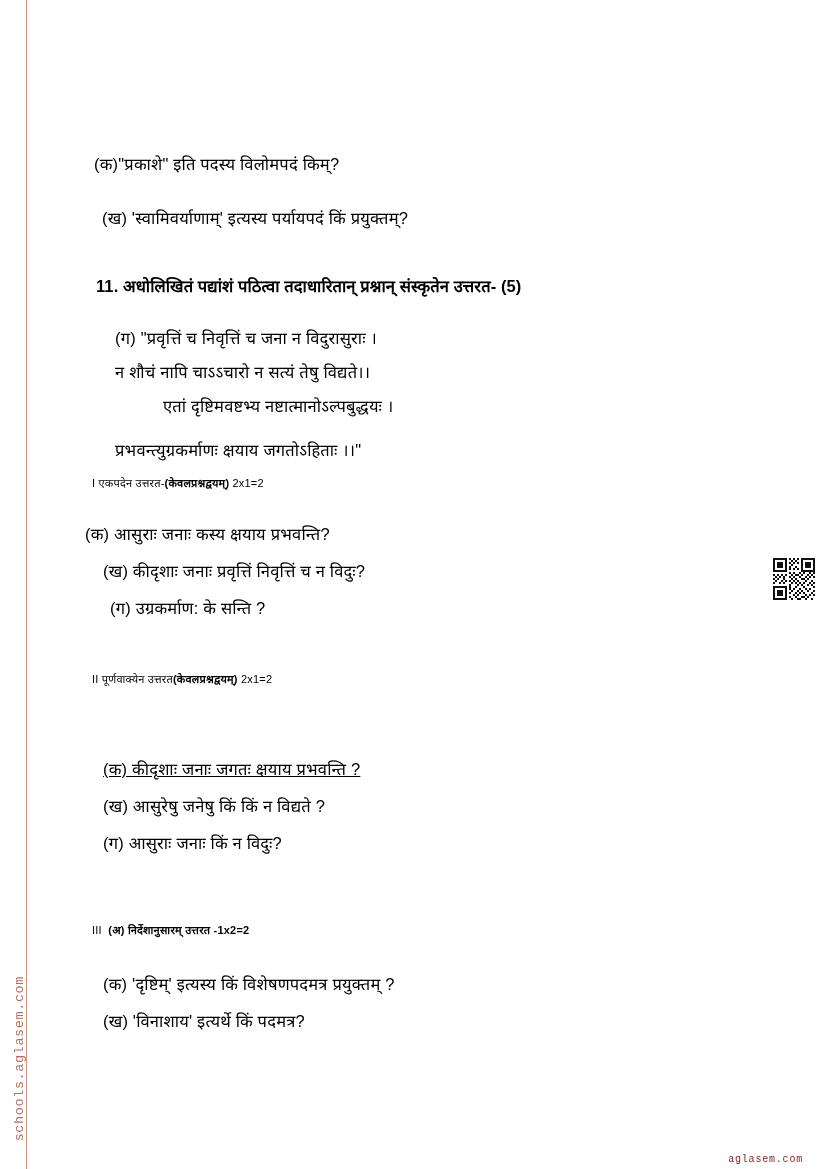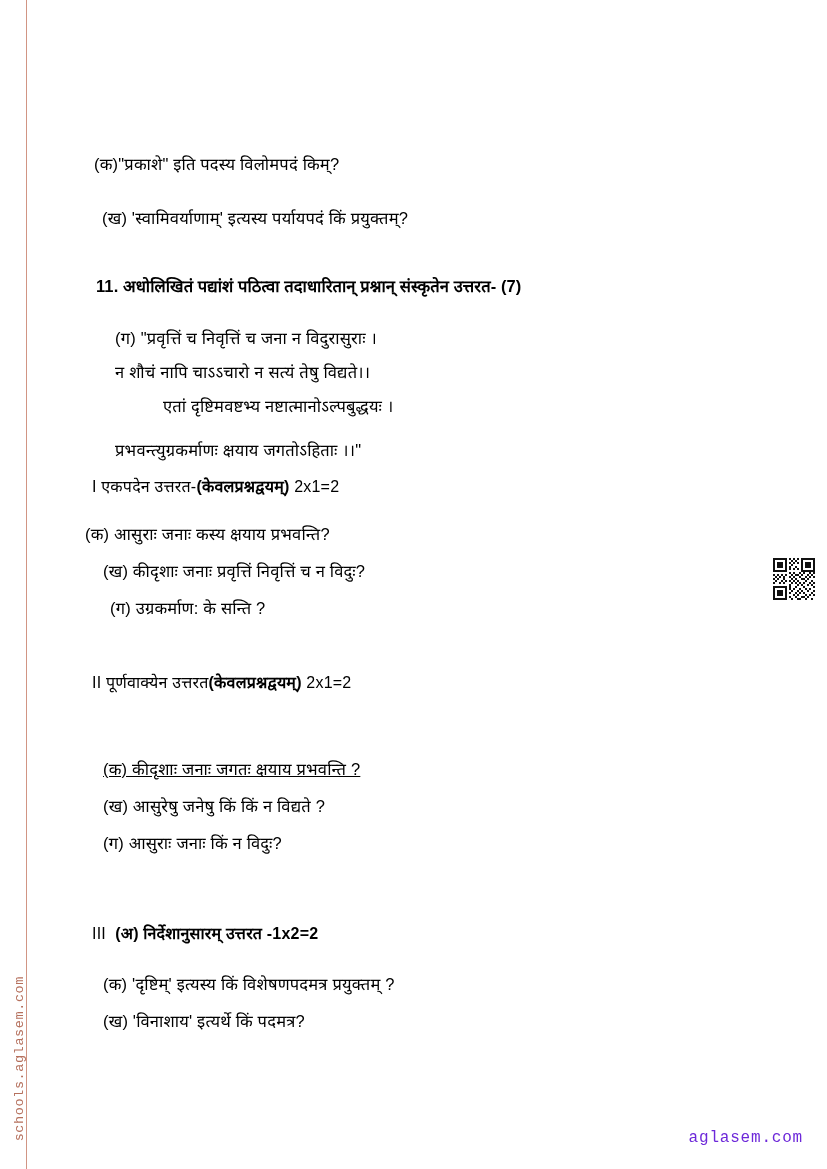--- a/index.html
+++ b/index.html
@@ -40,25 +40,25 @@
     color: #b5705d;
     writing-mode: vertical-rl;
     transform: rotate(180deg);
     white-space: nowrap;
   }
 
   
   .brand-mark {
     position: absolute;
     right: 24px;
-    bottom: 22px;
+    bottom: 4px;
     font-family: "Liberation Mono", "DejaVu Sans Mono", monospace;
-    font-size: 16px;
+    font-size: 10px;
     letter-spacing: 0.8px;
-    color: #6d28d9;
+    color: #7f1d1d;
     white-space: nowrap;
   }
 
   
   .qr-code {
     position: absolute;
     left: 771px;
     top: 556px;
     width: 46px;
     height: 46px;
@@ -78,39 +78,39 @@
     color: #000000;
     font-family: "Liberation Sans", "DejaVu Sans", sans-serif;
   }
   .dev {
     font-family: "Liberation Sans", "DejaVu Sans", sans-serif;
     font-size: 16.5px;
   }
   .q-line   { font-size: 16.5px; letter-spacing: 0.2px; }
   .heading  { font-size: 16.5px; font-weight: bold; letter-spacing: 0.1px; }
   .verse    { font-size: 16.5px; letter-spacing: 0.2px; }
-  .sec-hd   { font-size: 16px; letter-spacing: 0.2px; }
+  .sec-hd   { font-size: 11px; letter-spacing: 0.2px; }
   .sec-hd b { font-weight: bold; }
   .marks    { font-weight: normal; }
   .roman    { font-family: "Liberation Sans", "DejaVu Sans", sans-serif; }
 </style>
 </head>
 <body>
 
 <div class="page">
 
   <div class="left-rule" style="background: rgb(201, 130, 111);"></div>
 
   <div class="content">
 
     <div class="line q-line dev" style="left:94px; top:152px;">(क)"प्रकाशे" इति पदस्य विलोमपदं किम्?</div>
 
     <div class="line q-line dev" style="left:102px; top:206px;">(ख) 'स्वामिवर्याणाम्' इत्यस्य पर्यायपदं किं प्रयुक्तम्?</div>
 
-    <div class="line heading dev" style="left:96px; top:274px;">11. अधोलिखितं पद्यांशं पठित्वा तदाधारितान् प्रश्नान् संस्कृतेन उत्तरत- (7)</div>
+    <div class="line heading dev" style="left:96px; top:274px;">11. अधोलिखितं पद्यांशं पठित्वा तदाधारितान् प्रश्नान् संस्कृतेन उत्तरत- (5)</div>
 
     <div class="line verse dev" style="left:115px; top:326px;">(ग) "प्रवृत्तिं च निवृत्तिं च जना न विदुरासुराः ।</div>
 
     <div class="line verse dev" style="left:115px; top:360px;">न शौचं नापि चाऽऽचारो न सत्यं तेषु विद्यते।।</div>
 
     <div class="line verse dev" style="left:115px; top:394px;margin-left:48px;">एतां दृष्टिमवष्टभ्य नष्टात्मानोऽल्पबुद्धयः ।</div>
 
     <div class="line verse dev" style="left:115px; top:438px;">प्रभवन्त्युग्रकर्माणः क्षयाय जगतोऽहिताः ।।"</div>
 
     <div class="line sec-hd dev" style="left:92px; top:475px;">

